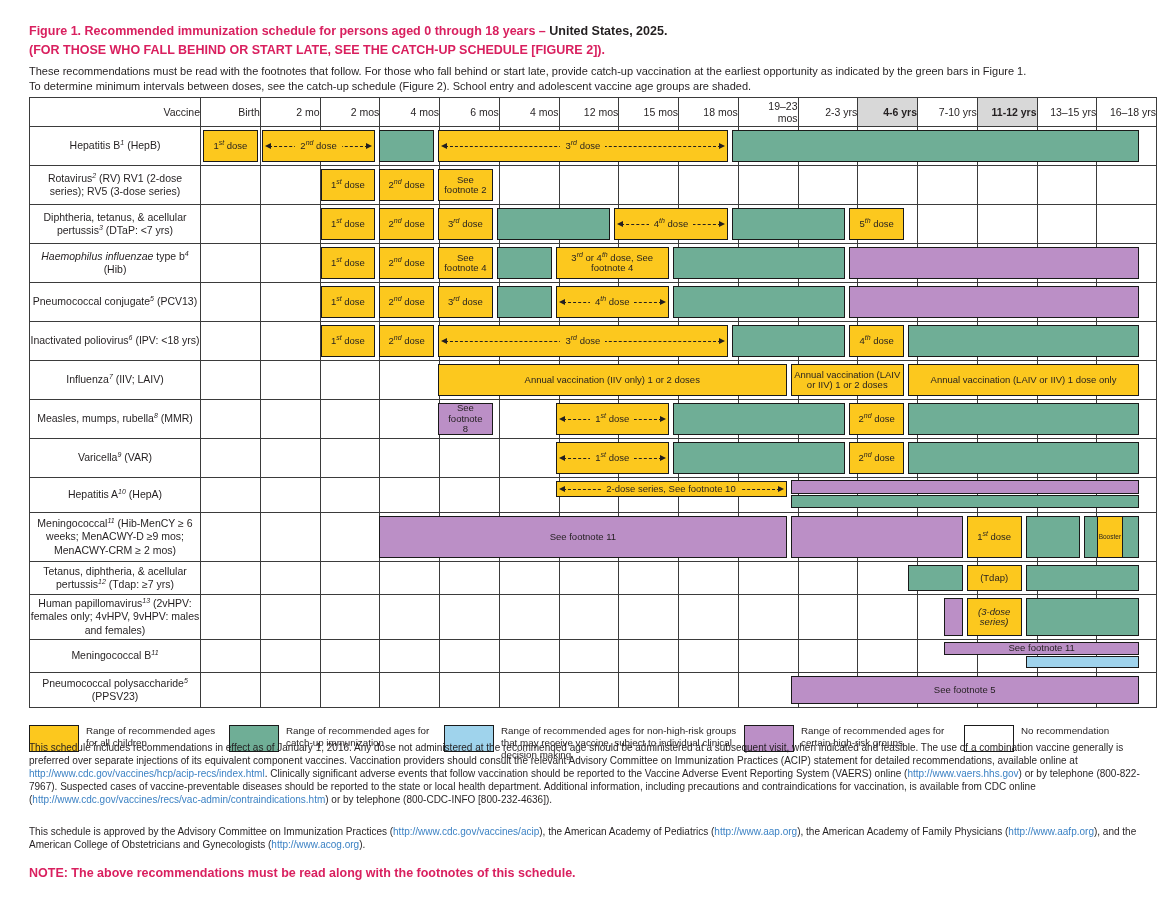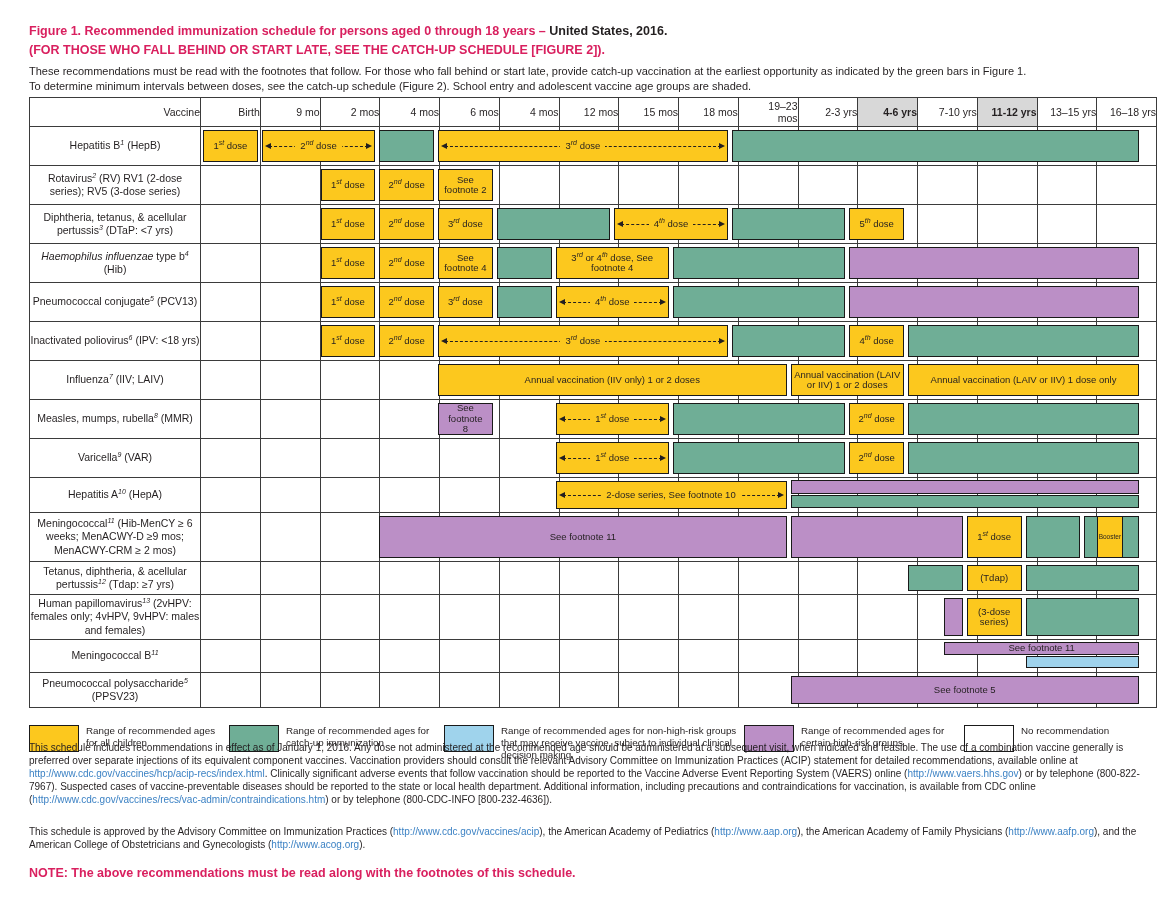--- a/index.html
+++ b/index.html
@@ -69,33 +69,33 @@
   .lnk{color:#3c82c4;}
   .note{position:absolute;left:29px;top:866px;font-size:12.5px;font-weight:bold;color:#d9205f;}
 </style>
 </head>
 <body>
 
 <div class="page">
 
   <div class="titles">
     <div class="t1">
-      <span>Figure 1. Recommended immunization schedule for persons aged 0 through 18 years – </span><span class="us">United States, 2016.</span>
+      <span>Figure 1. Recommended immunization schedule for persons aged 0 through 18 years – </span><span class="us">United States, 2025.</span>
     </div>
     <div class="t2">(FOR THOSE WHO FALL BEHIND OR START LATE, SEE THE CATCH-UP SCHEDULE [FIGURE 2]).</div>
     <div class="t3">These recommendations must be read with the footnotes that follow. For those who fall behind or start late, provide catch-up vaccination at the earliest opportunity as indicated by the green bars in Figure 1.</div>
     <div class="t3" style="margin-top:0">To determine minimum intervals between doses, see the catch-up schedule (Figure 2). School entry and adolescent vaccine age groups are shaded.</div>
   </div>
 
   <table class="tbl">
     <thead>
         <tr id="head-row">
           <th style="width: 170px;">Vaccine</th>
           <th style="width: 58.75px;">Birth</th>
-          <th style="width: 58.75px;">9 mo</th>
+          <th style="width: 58.75px;">2 mo</th>
           <th style="width: 58.75px;">2 mos</th>
           <th style="width: 58.75px;">4 mos</th>
           <th style="width: 58.75px;">6 mos</th>
           <th style="width: 58.75px;">4 mos</th>
           <th style="width: 58.75px;">12 mos</th>
           <th style="width: 58.75px;">15 mos</th>
           <th style="width: 58.75px;">18 mos</th>
           <th style="width: 58.75px;">19–23<br>mos</th>
           <th style="width: 58.75px;">2-3 yrs</th>
           <th class="shade" style="width: 58.75px;">4-6 yrs</th>
@@ -450,21 +450,21 @@
           <td></td>
           <td></td>
           <td></td>
           <td></td>
           <td></td>
         </tr>
         <tr>
           <td class="vcell" style="height: 34px;">Hepatitis A<sup>10</sup> (HepA)</td>
           <td class="band" colspan="1" style="position: relative; overflow: visible;">
             <div style="position: absolute; left: 0px; top: 0px; height: 100%; width: 940px; pointer-events: none;">
-              <div class="bar y" style="left: 354.5px; width: 231px; top: 3px; height: 28px;">
+              <div class="bar y" style="left: 354.5px; width: 231px; top: 3px; height: 16px;">
                 <span class="arrowtxt">
                   <span class="ln"></span>
                   <span class="ah l"></span>
                   <span class="ah r"></span>
                   <span class="lbl">2-dose series, See footnote 10</span>
                 </span>
               </div>
               <div class="bar p" style="left: 589.5px; width: 348.5px; top: 2px; height: 14px;"></div>
               <div class="bar g" style="left: 589.5px; width: 348.5px; top: 17px; height: 13px;"></div>
             </div>
@@ -542,21 +542,21 @@
           <td></td>
           <td></td>
           <td></td>
           <td></td>
           <td></td>
           <td></td>
         </tr>
         <tr>
           <td class="vcell" style="height: 44px;">Human papillomavirus<sup>13</sup> (2vHPV: females only; 4vHPV, 9vHPV: males and females)</td>
           <td class="band" colspan="1" style="position: relative; overflow: visible;">
-            <div style="position: absolute; left: 0px; top: 0px; height: 100%; width: 940px; pointer-events: none;">
+            <div style="position: absolute; left: 0px; top: 0px; height: 100%; width: 940px; pointer-events: none; font-style: italic;">
               <div class="bar p" style="left: 743.425px; width: 18.325px; top: 3px; height: 38px;"></div>
               <div class="bar y" style="left: 765.75px; width: 54.75px; top: 3px; height: 38px;">
                 <span style="padding: 0px 2px;">(3-dose series)</span>
               </div>
               <div class="bar g" style="left: 824.5px; width: 113.5px; top: 3px; height: 38px;"></div>
             </div>
           </td>
           <td></td>
           <td></td>
           <td></td>

